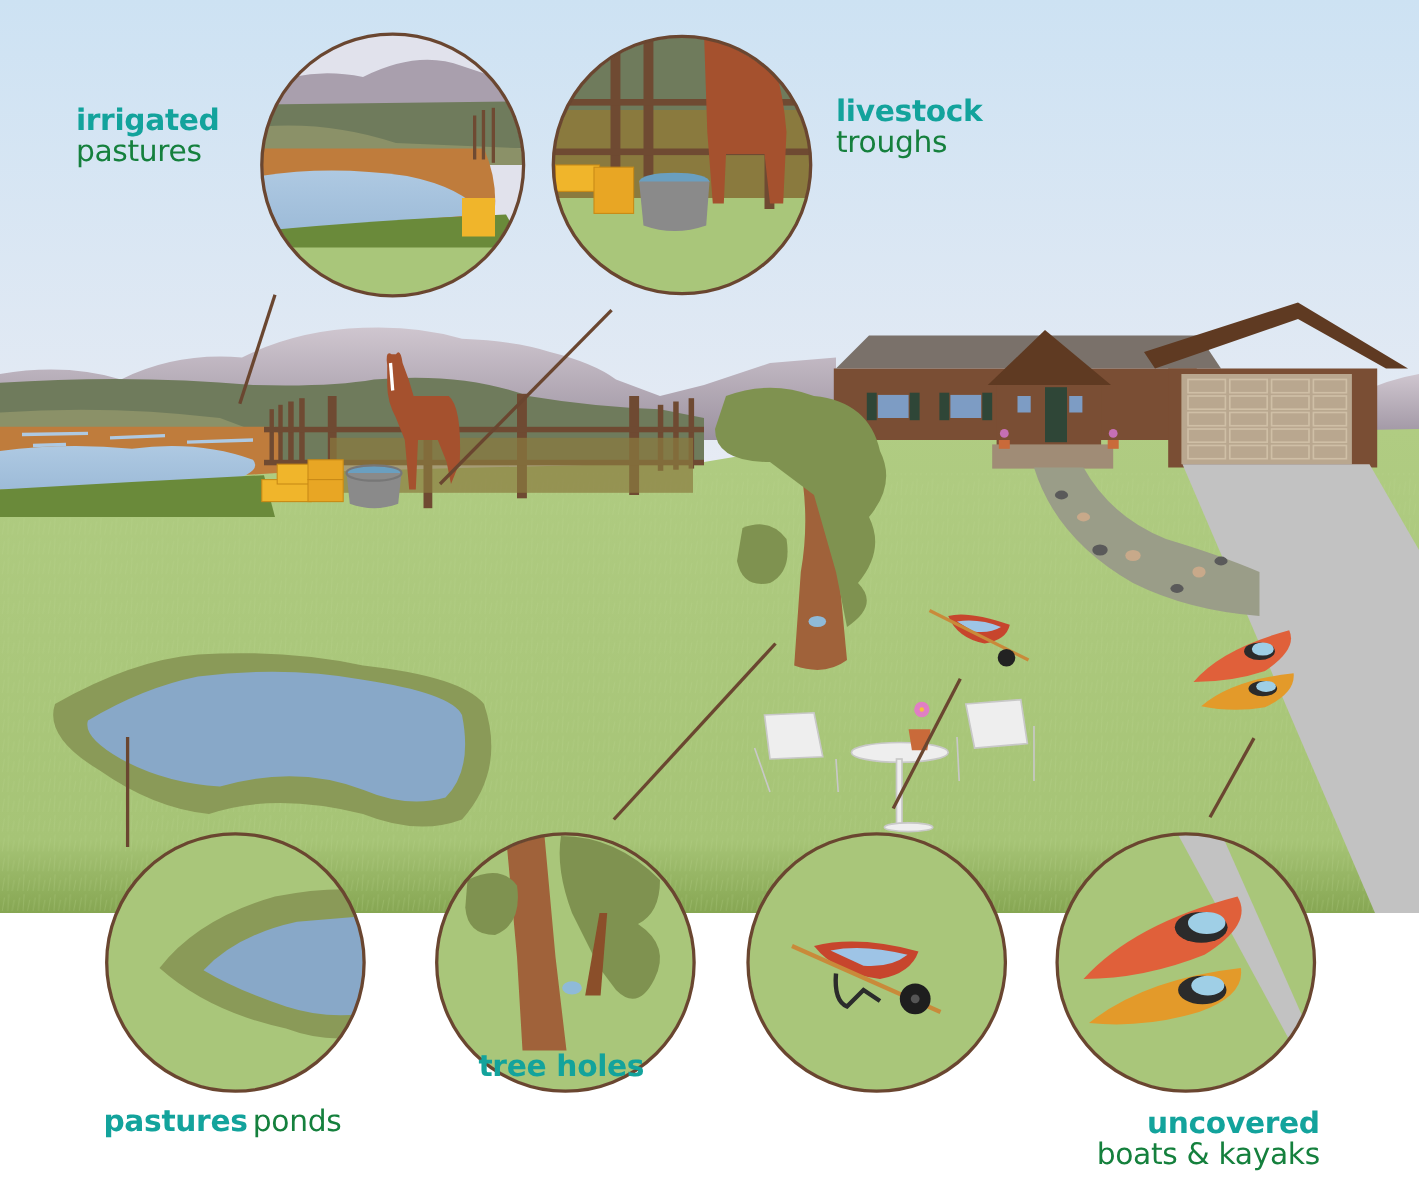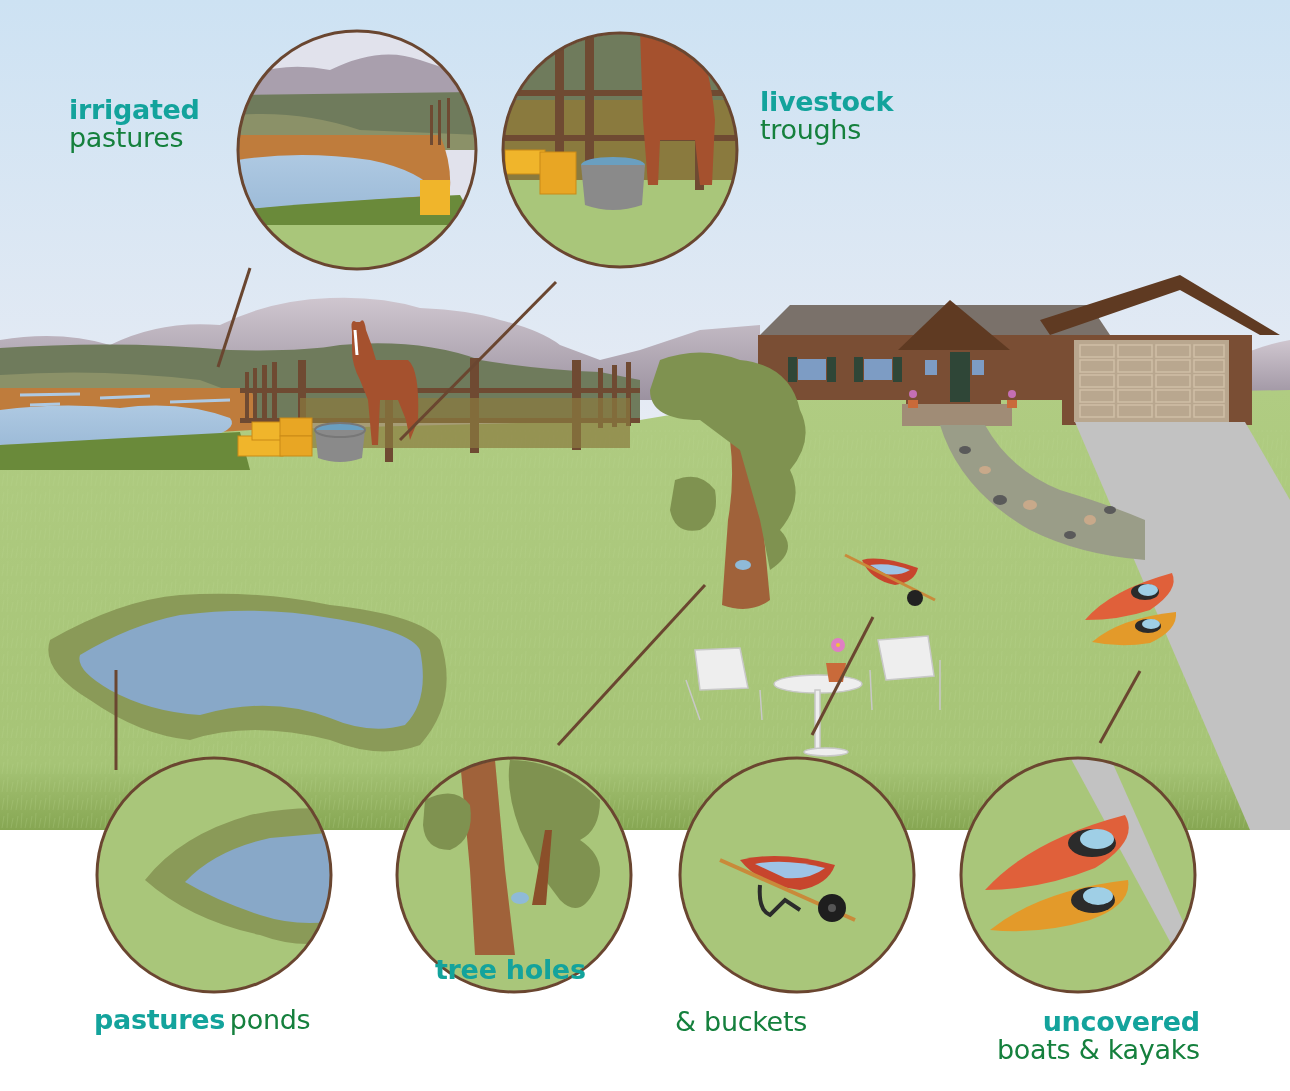--- a/index.html
+++ b/index.html
@@ -324,19 +324,18 @@
 <div class="label" style="left:94px;top:1006px;">
   <span class="bold">pastures</span>
   <span class="reg">ponds</span>
 </div>
 
 <div class="label" style="left:435px;top:956px;">
   <span class="bold">tree holes</span>
 </div>
 
 <div class="label" style="left:675px;top:1008px;">
-  <span class="reg line2">&amp; buckets</span>
 </div>
 
 <div class="label" style="left:963px;top:1008px;margin-left:34px;">
   <span class="bold line2">uncovered</span>
   <span class="reg line2">boats &amp; kayaks</span>
 </div>
 
 </body></html>

